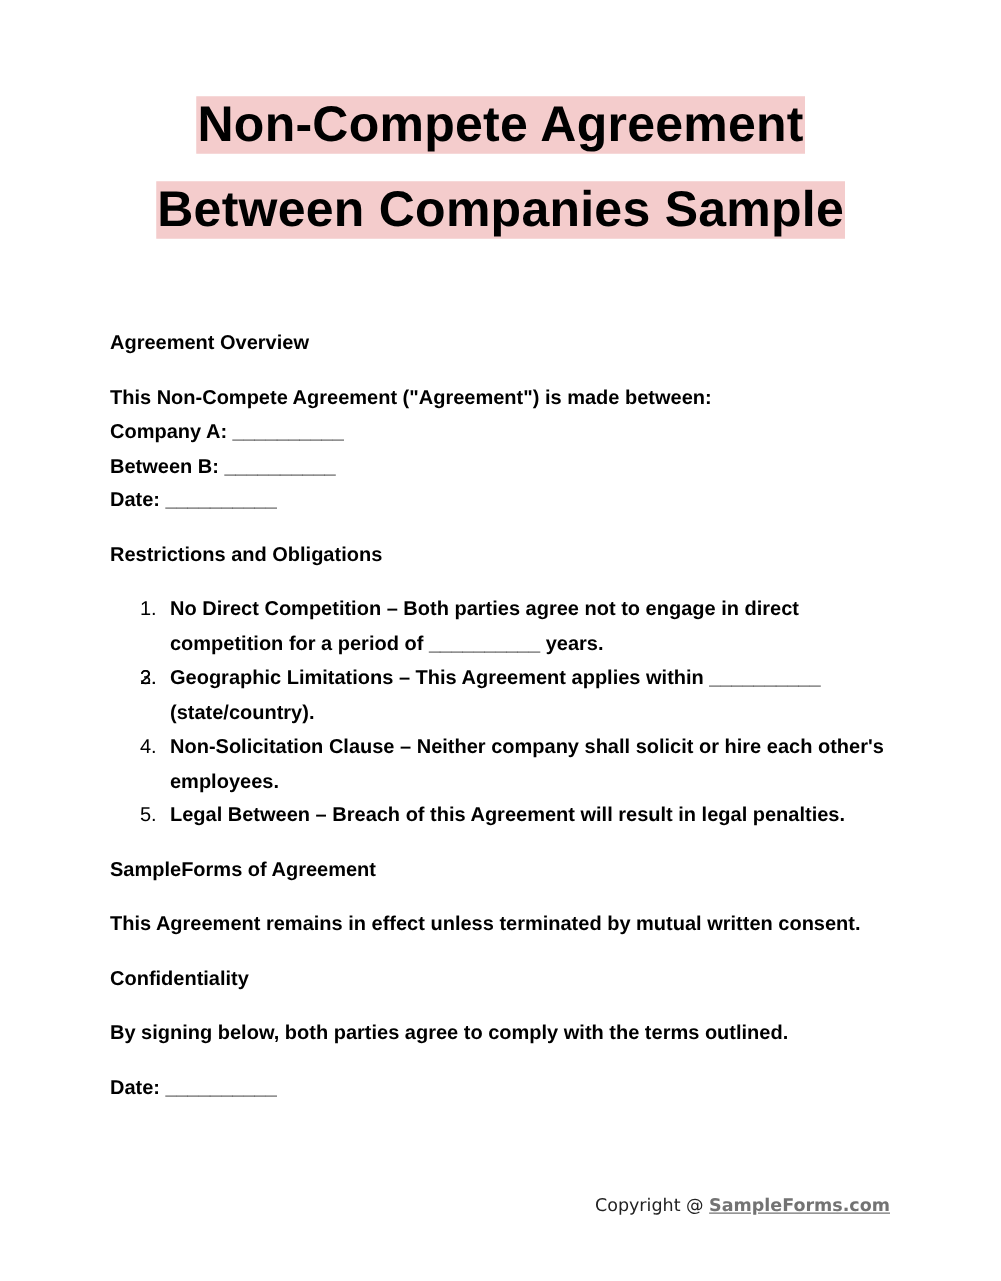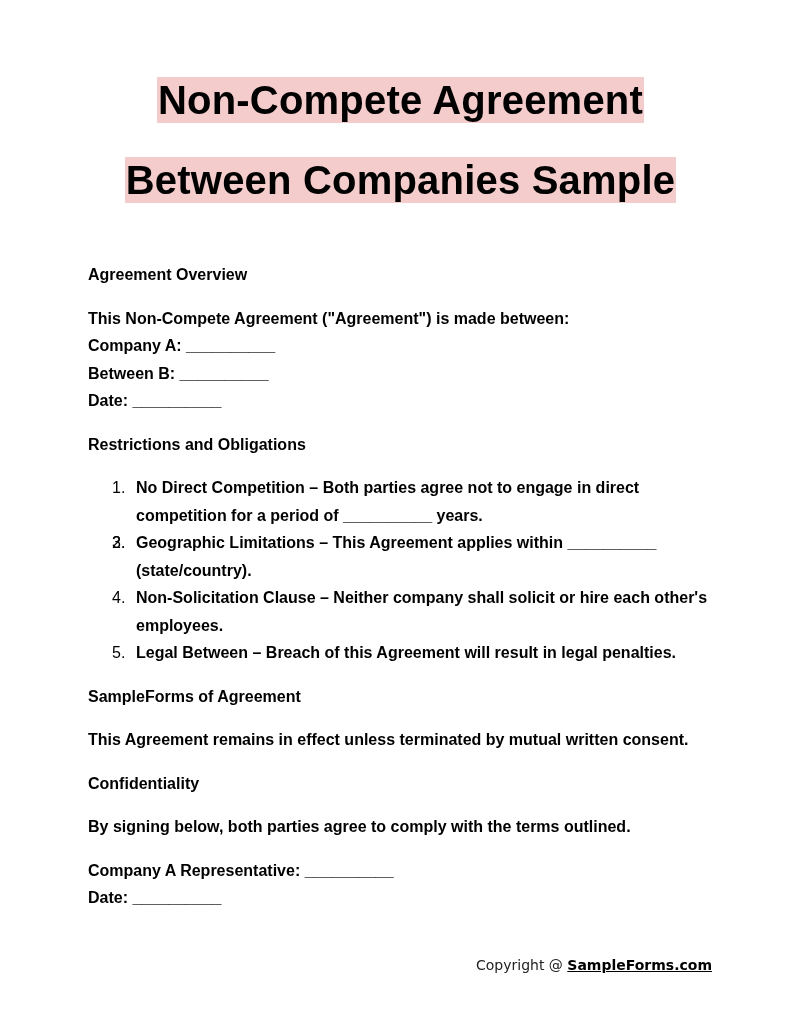--- a/index.html
+++ b/index.html
@@ -1,32 +1,32 @@
 <!DOCTYPE html>
 <html><head>
 <meta charset="utf-8">
 <style>
   html, body { margin: 0; padding: 0; background: #ffffff; }
   body { width: 801px; height: 1025px; position: relative; overflow: hidden;
          font-family: "Liberation Sans", sans-serif; color: #000; }
   .title-wrap { position: absolute; top: 77px; left: 0; width: 801px; text-align: center; }
   .title-line { display: inline-block; background: #f4cccc; font-weight: bold;
                 font-size: 40px; line-height: 46px; padding: 0 1px; letter-spacing: 0.2px; }
-  .title-line.l2 { margin-top: 34px; }
+  .title-line.l2 { margin-top: 22px; }
   .content { position: absolute; left: 88px; top: 229px; width: 630px;
              font-size: 16px; font-weight: bold; line-height: 27.5px; margin-top: 32px; }
   .content p { margin: 0; }
   .h { margin-bottom: 16px !important; }
   .gap { height: 16px; }
   ol { margin: 0; padding: 0; list-style: none; }
   ol li { position: relative; padding-left: 48px; }
   ol li .num { position: absolute; left: 24px; font-weight: normal; }
   .footer { position: absolute; top: 957px; right: 89px; font-family: "DejaVu Sans", sans-serif;
             font-size: 14px; color: #222; }
-  .footer a { color: #000000; font-weight: bold; text-decoration: underline; }
+  .footer a { color: #737373; font-weight: bold; text-decoration: underline; }
 </style>
 </head>
 <body>
 
 <div class="title-wrap">
   <span class="title-line">Non-Compete Agreement</span><br>
   <span class="title-line l2">Between Companies Sample</span>
 </div>
 
 <div class="content">
@@ -44,19 +44,18 @@
     <li><span class="num">4.</span><span>Non-Solicitation Clause – Neither company shall solicit or hire each other's employees.</span></li>
     <li><span class="num">5.</span><span>Legal Between – Breach of this Agreement will result in legal penalties.</span></li>
   </ol>
   <div class="gap"></div>
   <p class="h">SampleForms of Agreement</p>
   <p>This Agreement remains in effect unless terminated by mutual written consent.</p>
   <div class="gap"></div>
   <p class="h">Confidentiality</p>
   <p>By signing below, both parties agree to comply with the terms outlined.</p>
   <div class="gap"></div>
-  <p>Company A Representative: __________</p>
   <p>Date: __________</p>
 </div>
 
 <div class="footer">
   <span>Copyright @ </span><a>SampleForms.com</a>
 </div>
 
 </body></html>

